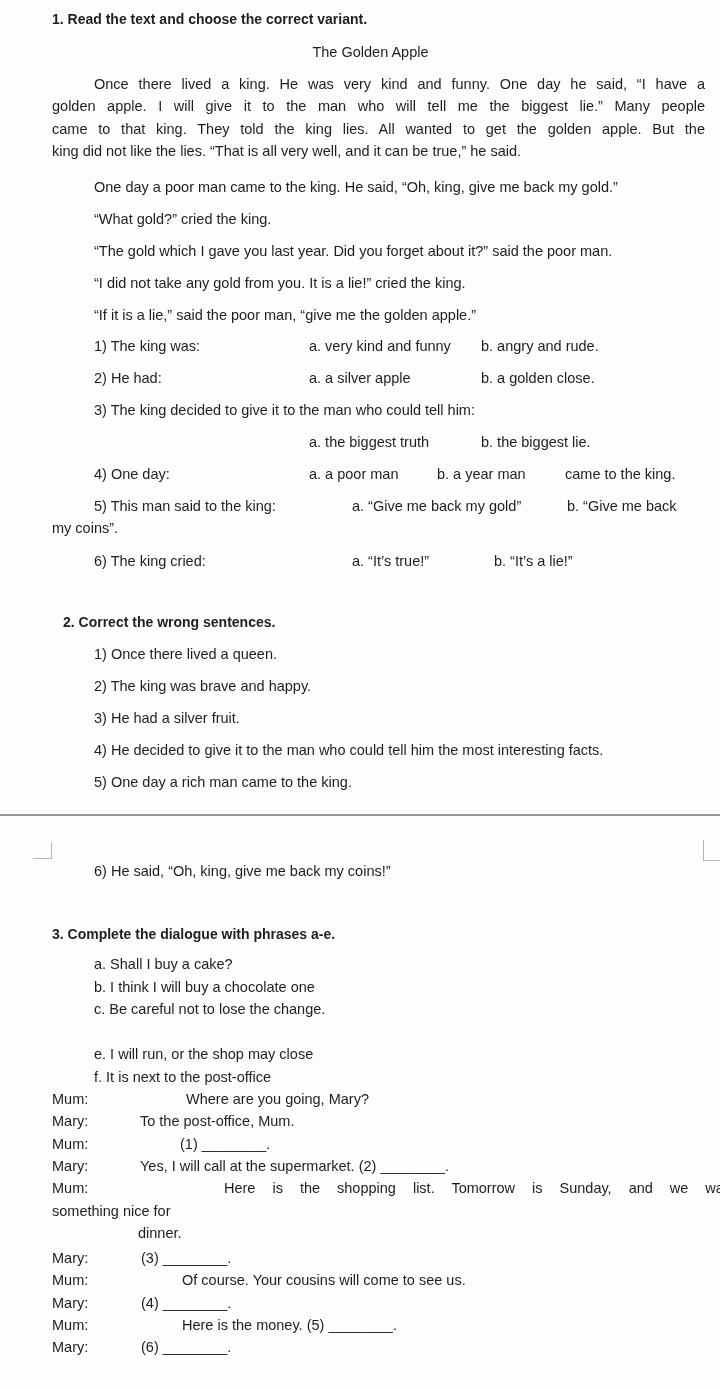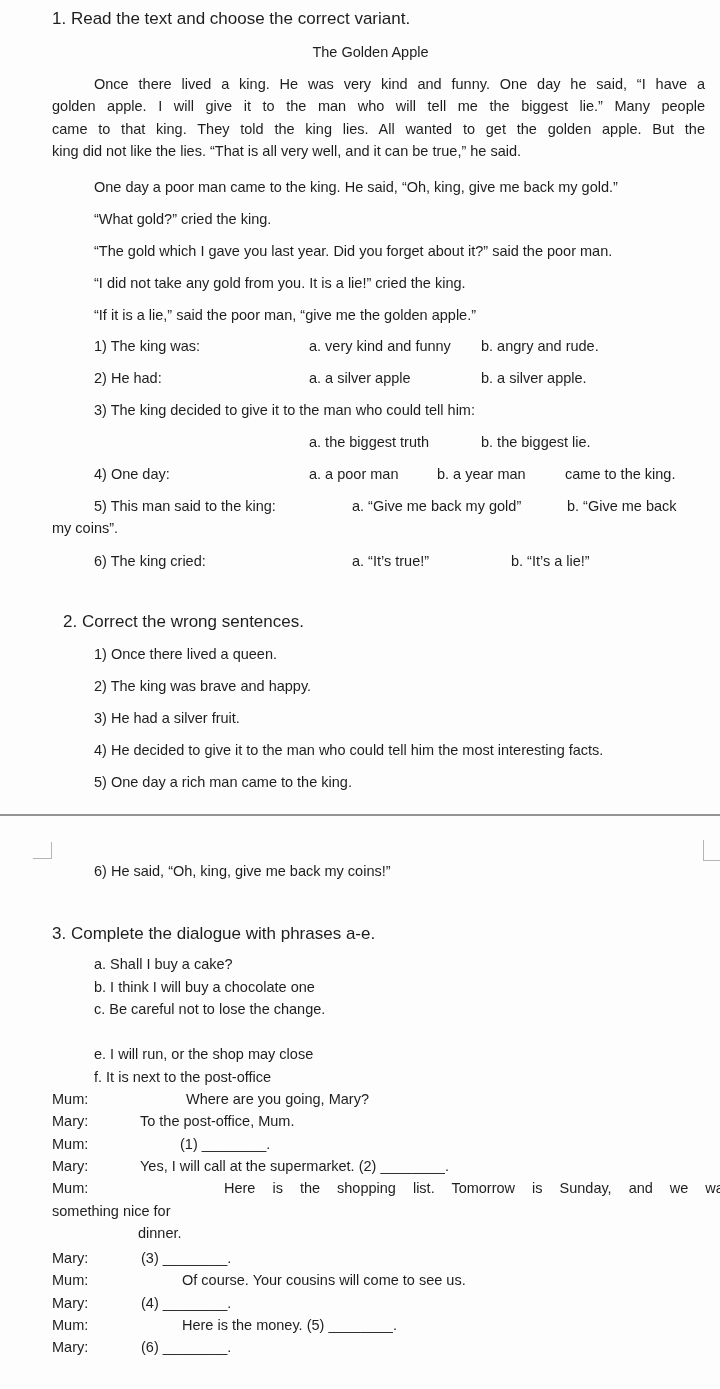--- a/index.html
+++ b/index.html
@@ -9,21 +9,21 @@
     background:#e9e9e9;
     font-family:"Liberation Sans","DejaVu Sans",sans-serif;
     color:#1e1e1e;
   }
   .page{
     position:relative;width:720px;height:1389px;overflow:hidden;
     background:#fdfdfd;
     font-size:14.5px;
   }
   .line{position:absolute;height:23px;line-height:22.4px;white-space:pre;}
-  .bold{font-weight:normal;font-size:17px;}
+  .bold{font-weight:bold;font-size:14px;}
   .ctr{text-align:center;}
   .jl{text-align:justify;text-align-last:justify;white-space:normal;}
   .seg{position:absolute;top:0;white-space:pre;}
   .seg.jl{white-space:normal;}
   .page-break-line{position:absolute;left:0;top:814px;width:720px;height:2px;background:#949494;}
   .corner-left{position:absolute;left:33px;top:842px;width:18px;height:16px;
     border-right:1px solid #b5b5b5;border-bottom:1px solid #b5b5b5;}
   .corner-right{position:absolute;left:703px;top:840px;width:17px;height:20px;
     border-left:1px solid #b5b5b5;border-bottom:1px solid #b5b5b5;}
 </style>
@@ -39,27 +39,27 @@
     <div class="line jl" style="top: 73px; left: 94px; width: 611px;">Once there lived a king. He was very kind and funny. One day he said, “I have a</div>
     <div class="line jl" style="top: 95px; left: 52px; width: 653px;">golden apple. I will give it to the man who will tell me the biggest lie.” Many people</div>
     <div class="line" style="top: 140px; left: 52px;">king did not like the lies. “That is all very well, and it can be true,” he said.</div>
     <div class="line jl" style="top: 118px; left: 52px; width: 653px;">came to that king. They told the king lies. All wanted to get the golden apple. But the</div>
     <div class="line" style="top: 176px; left: 94px;">One day a poor man came to the king. He said, “Oh, king, give me back my gold.”</div>
     <div class="line" style="top: 208px; left: 94px;">“What gold?” cried the king.</div>
     <div class="line" style="top: 240px; left: 94px;">“The gold which I gave you last year. Did you forget about it?” said the poor man.</div>
     <div class="line" style="top: 272px; left: 94px;">“I did not take any gold from you. It is a lie!” cried the king.</div>
     <div class="line" style="top: 304px; left: 94px;">“If it is a lie,” said the poor man, “give me the golden apple.”</div>
     <div class="line" style="top: 335px; left: 0px;"><span class="seg" style="left: 94px;">1) The king was:</span><span class="seg" style="left: 309px;">a. very kind and funny</span><span class="seg" style="left: 481px;">b. angry and rude.</span></div>
-    <div class="line" style="top: 367px; left: 0px;"><span class="seg" style="left: 94px;">2) He had:</span><span class="seg" style="left: 309px;">a. a silver apple</span><span class="seg" style="left: 481px;">b. a silver apple.</span></div>
+    <div class="line" style="top: 367px; left: 0px;"><span class="seg" style="left: 94px;">2) He had:</span><span class="seg" style="left: 309px;">a. a silver apple</span><span class="seg" style="left: 481px;">b. a golden close.</span></div>
     <div class="line" style="top: 399px; left: 0px;"><span class="seg" style="left: 94px;">3) The king decided to give it to the man who could tell him:</span></div>
     <div class="line" style="top: 431px; left: 0px;"><span class="seg" style="left: 309px;">a. the biggest truth</span><span class="seg" style="left: 481px;">b. the biggest lie.</span></div>
     <div class="line" style="top: 463px; left: 0px;"><span class="seg" style="left: 94px;">4) One day:</span><span class="seg" style="left: 309px;">a. a poor man</span><span class="seg" style="left: 437px;">b. a year man</span><span class="seg" style="left: 565px;">came to the king.</span></div>
     <div class="line" style="top: 495px; left: 0px;"><span class="seg" style="left: 94px;">5) This man said to the king:</span><span class="seg" style="left: 352px;">a. “Give me back my gold”</span><span class="seg" style="left: 567px;">b. “Give me back</span></div>
     <div class="line" style="top: 517px; left: 52px;">my coins”.</div>
-    <div class="line" style="top: 550px; left: 0px;"><span class="seg" style="left: 94px;">6) The king cried:</span><span class="seg" style="left: 352px;">a. “It’s true!”</span><span class="seg" style="left: 511px; text-align: center;">b. “It’s a lie!”</span></div>
+    <div class="line" style="top: 550px; left: 0px;"><span class="seg" style="left: 94px;">6) The king cried:</span><span class="seg" style="left: 352px;">a. “It’s true!”</span><span class="seg" style="left: 494px; text-align: center;">b. “It’s a lie!”</span></div>
     <div class="line bold" style="top: 611px; left: 52px; margin-left: 11px;">2. Correct the wrong sentences.</div>
     <div class="line" style="top: 643px; left: 94px;">1) Once there lived a queen.</div>
     <div class="line" style="top: 675px; left: 94px;">2) The king was brave and happy.</div>
     <div class="line" style="top: 707px; left: 94px;">3) He had a silver fruit.</div>
     <div class="line" style="top: 739px; left: 94px;">4) He decided to give it to the man who could tell him the most interesting facts.</div>
     <div class="line" style="top: 771px; left: 94px;">5) One day a rich man came to the king.</div>
     <div class="line" style="top: 860px; left: 94px;">6) He said, “Oh, king, give me back my coins!”</div>
     <div class="line bold" style="top: 923px; left: 52px;">3. Complete the dialogue with phrases a-e.</div>
     <div class="line" style="top: 953px; left: 94px;">a. Shall I buy a cake?</div>
     <div class="line" style="top: 976px; left: 94px;">b. I think I will buy a chocolate one</div>

